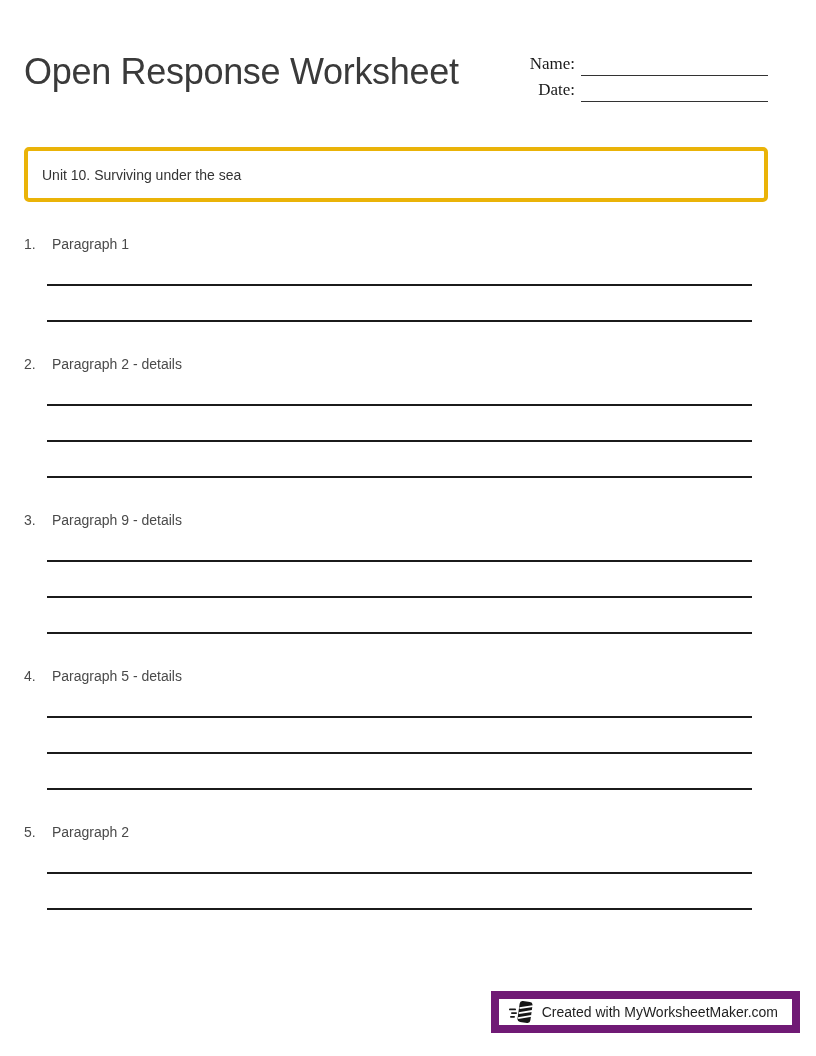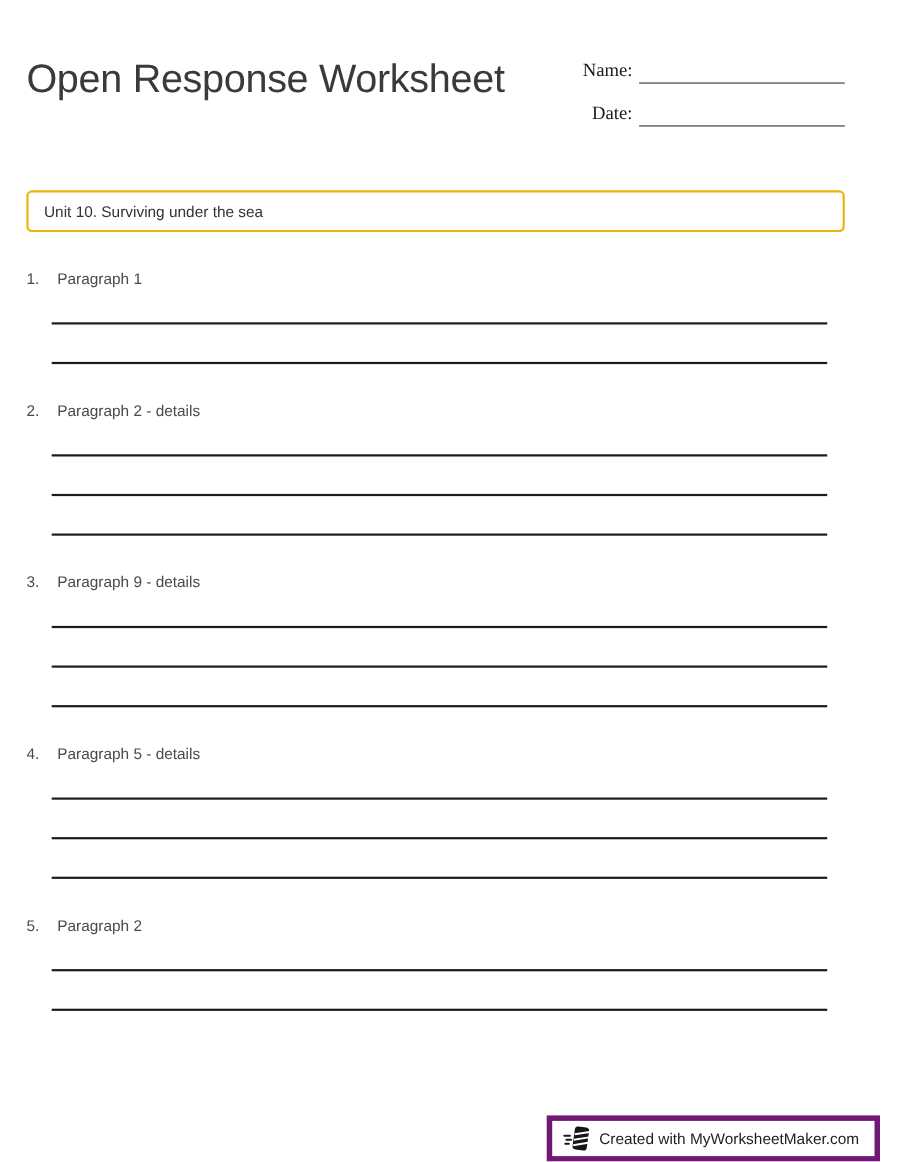--- a/index.html
+++ b/index.html
@@ -32,42 +32,41 @@
     margin-top: 2px;
   }
   .name-date {
     width: 250px;
     margin-top: 2px;
   }
   .field-row {
     display: flex;
     align-items: flex-end;
     height: 26px;
-    margin-bottom: 13px;
   }
   .field-label {
     font-family: "Liberation Serif", "DejaVu Serif", serif;
     font-size: 17px;
     line-height: 24px;
     color: #1a1a1a;
     width: 57px;
     text-align: right;
     margin-right: 6px;
   }
   .field-line {
     flex: 1;
     height: 24px;
     border-bottom: 1.5px solid #333333;
   }
 
   
   .unit-box {
     margin-top: 45px;
-    height: 38px;
-    border: 2px solid #eab308;
+    height: 55px;
+    border: 4px solid #eab308;
     border-radius: 5px;
     display: flex;
     align-items: center;
     padding: 0 14px;
   }
   .unit-title {
     font-size: 14px;
     color: #333333;
   }
 
@@ -90,26 +89,26 @@
     height: 0;
     border-bottom: 2px solid #1b1b1b;
     margin-top: 34px;
   }
   .answer-line:first-child { margin-top: 30px; }
 
   
   .footer-badge {
     position: absolute;
     right: 16px;
-    bottom: 0;
+    bottom: 23px;
     height: 42px;
     display: flex;
     align-items: center;
     gap: 8px;
-    border: 5px solid #701a75;
+    border: 8px solid #701a75;
     background: #ffffff;
     padding: 0 14px 0 10px;
     text-align: right;
   }
   .footer-credit {
     font-size: 14px;
     color: #1e1e1e;
   }
   .logo-icon { display: inline-flex; }
 </style>

